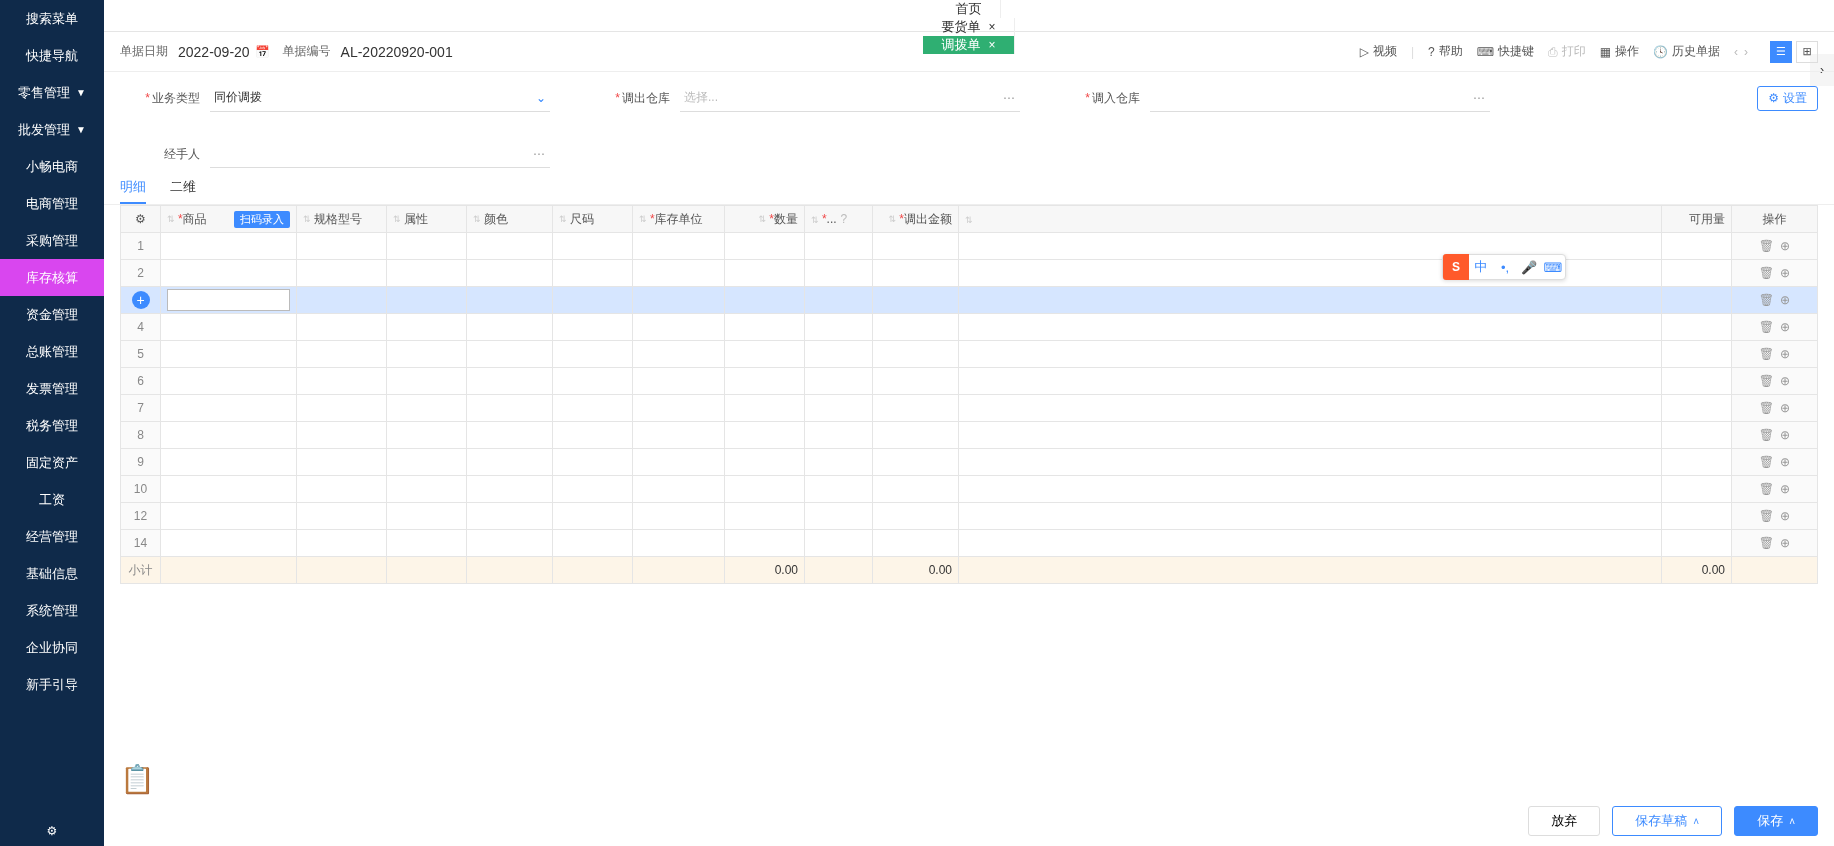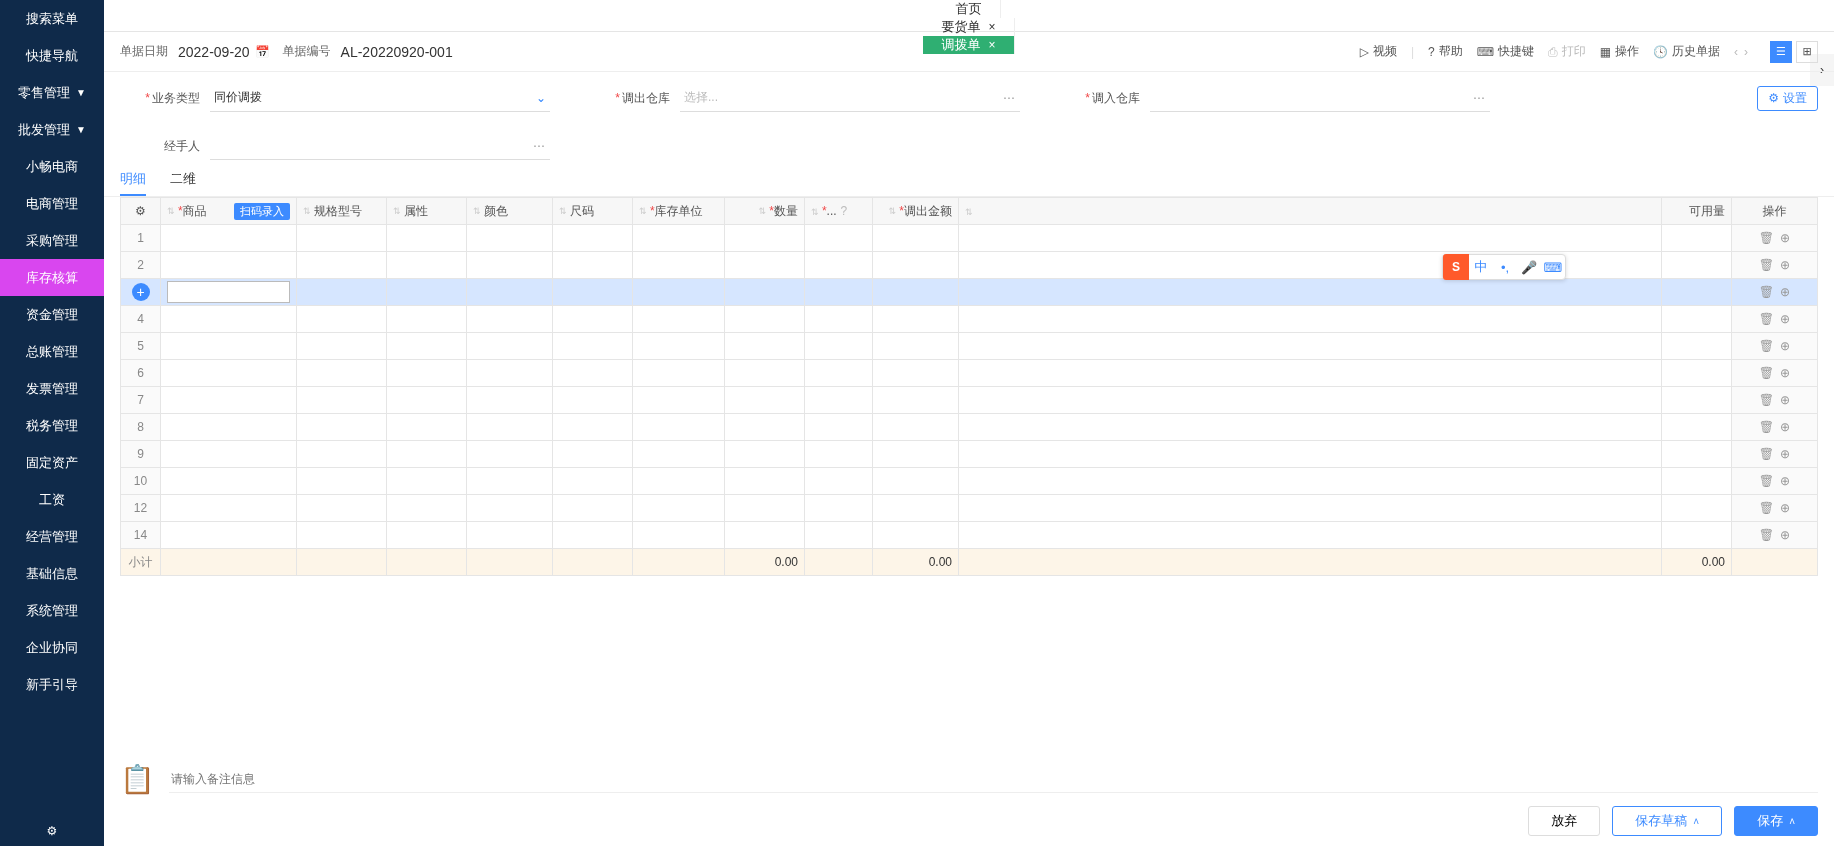--- a/index.html
+++ b/index.html
@@ -31,21 +31,21 @@
 .toolbar-right { margin-left: auto; display: flex; align-items: center; gap: 14px; color: #555; }
 .tool-link { display:flex; align-items:center; gap:4px; cursor:pointer; }
 .tool-link.disabled { color:#bbb; }
 .divider { color:#ddd; }
 .nav-arrows { display:flex; gap:6px; color:#bbb; }
 .view-toggles { display:flex; gap:4px; margin-left:8px;}
 .view-btn { width:22px; height:22px; border:1px solid #ddd; display:flex; align-items:center; justify-content:center; cursor:pointer; font-size:11px;}
 .view-btn.active { background:#3d8bff; color:#fff; border-color:#3d8bff; }
 
 
-.form-area { padding: 12px 16px 4px; display:flex; flex-wrap:wrap; gap: 20px 40px; align-items:center; }
+.form-area { padding: 12px 16px 4px; display:flex; flex-wrap:wrap; gap: 28px 40px; align-items:center; }
 .field { display: flex; align-items: center; width: 430px; }
 .field-label { width: 90px; text-align: right; padding-right: 10px; color:#555;}
 .field-label .req { color: #f04848; margin-right: 2px; }
 .field-input { flex:1; height: 28px; border-bottom: 1px solid #ddd; display:flex; align-items:center; padding: 0 4px; position:relative;}
 .field-input .dd { color:#3388ff; cursor:pointer; }
 .field-input .more { color:#999; cursor:pointer; letter-spacing:1px;}
 .placeholder { color:#bbb; }
 .settings-btn { margin-left:auto; border:1px solid #3d8bff; color:#3d8bff; padding:3px 10px; border-radius:3px; cursor:pointer; display:flex; align-items:center; gap:4px;}
 
 
@@ -490,21 +490,20 @@
             <td></td>
             <td class="num-right">0.00</td>
             <td></td>
           </tr>
         </tfoot>
       </table>
     </div>
 
     <div class="notes-row">
       <span class="notes-icon">📋</span>
-      <input class="notes-input" placeholder="请输入备注信息" style="">
     </div>
 
     <div class="footer">
       <button class="btn">
           <span>放弃</span>
         </button>
       <button class="btn btn-outline">
           <span>保存草稿</span>
           <span class="caret">˄</span>
         </button>

